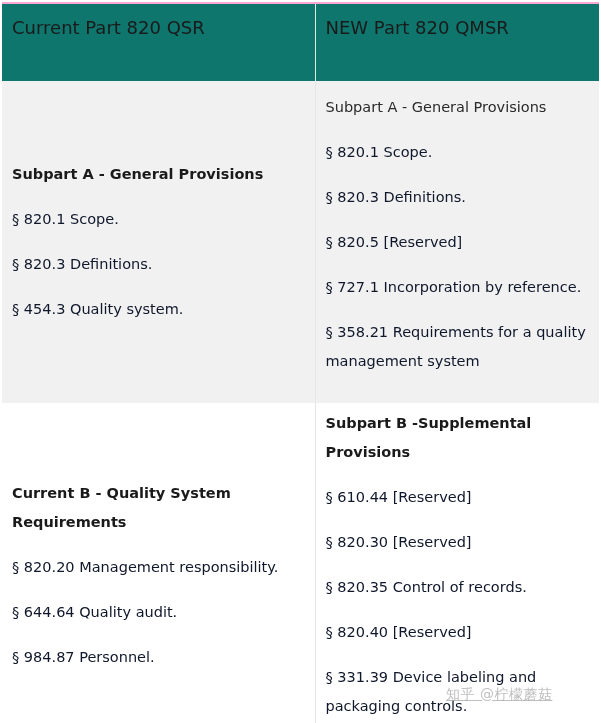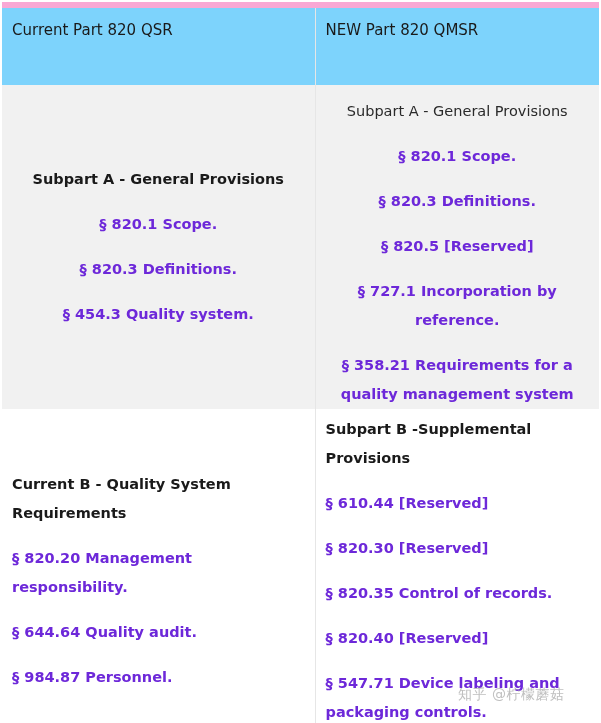--- a/index.html
+++ b/index.html
@@ -30,61 +30,60 @@
       text-align: left;
       font-weight: normal;
     }
     table.cmp td:last-child, table.cmp th:last-child { border-right: none; }
     col.c1 { width: 313px; }
     col.c2 { width: 284px; }
     tr.head th {
       height: 64px;
       vertical-align: top;
       padding-top: 13px;
-      font-size: 15px;
+      font-size: 18px;
       color: #1a1a1a;
-      background: #7dd3fc;
-      border-top: 6px solid #f9a8d4;
+      background: #0f766e;
+      border-top: 2px solid #f9a8d4;
     }
     tr.row-a td {
       background: #f1f1f1;
       height: 318px;
-      text-align: center;
     }
     tr.row-b td {
       background: #ffffff;
       height: 338px;
     }
     tr.row-b td.right { vertical-align: top; padding-top: 6px; }
     tr.row-a td.right { vertical-align: top; padding-top: 4px; }
     p {
       margin: 0;
       font-size: 14.5px;
       line-height: 29px;
-      color: #6d28d9;
-      font-weight: bold;
+      color: #0f172a;
     }
     p.gap { margin-top: 16px; }
     p.sub {
       font-weight: bold;
       color: #1a1a1a;
       font-size: 14.5px;
     }
     p.sub-plain {
       font-weight: normal;
       color: #2a2a2a;
     }
     .watermark {
       position: absolute;
-      left: 458px;
+      left: 446px;
       top: 686px;
       font-size: 14px;
       color: rgba(170,170,170,0.75);
       letter-spacing: 0.5px;
       pointer-events: none;
+      text-decoration: underline;
     }
   </style>
 </head>
 <body>
 
 <table class="cmp">
   <colgroup>
       <col class="c1">
       <col class="c2">
     </colgroup>
@@ -115,19 +114,19 @@
       <p class="gap">§ 820.20 Management responsibility.</p>
       <p class="gap">§ 644.64 Quality audit.</p>
       <p class="gap">§ 984.87 Personnel.</p>
     </td>
     <td class="right">
       <p class="sub">Subpart B -Supplemental Provisions</p>
       <p class="gap">§ 610.44 [Reserved]</p>
       <p class="gap">§ 820.30 [Reserved]</p>
       <p class="gap">§ 820.35 Control of records.</p>
       <p class="gap">§ 820.40 [Reserved]</p>
-      <p class="gap">§ 547.71 Device labeling and packaging controls.</p>
+      <p class="gap">§ 331.39 Device labeling and packaging controls.</p>
     </td>
   </tr>
 </tbody>
   </table>
 
 <div class="watermark">知乎 @柠檬蘑菇</div>
 
 </body></html>

